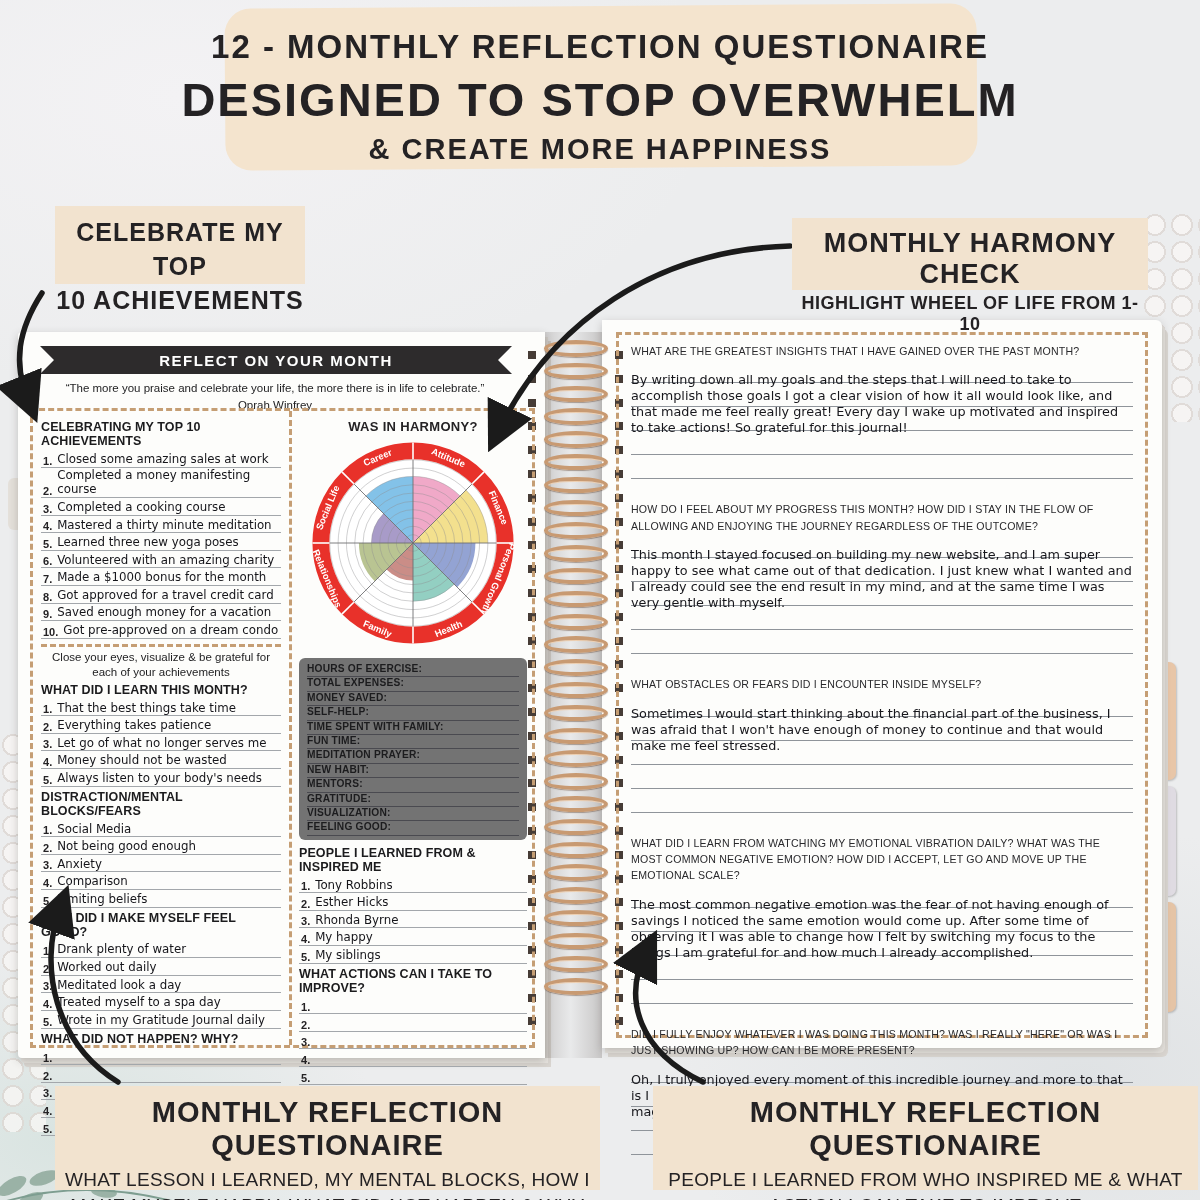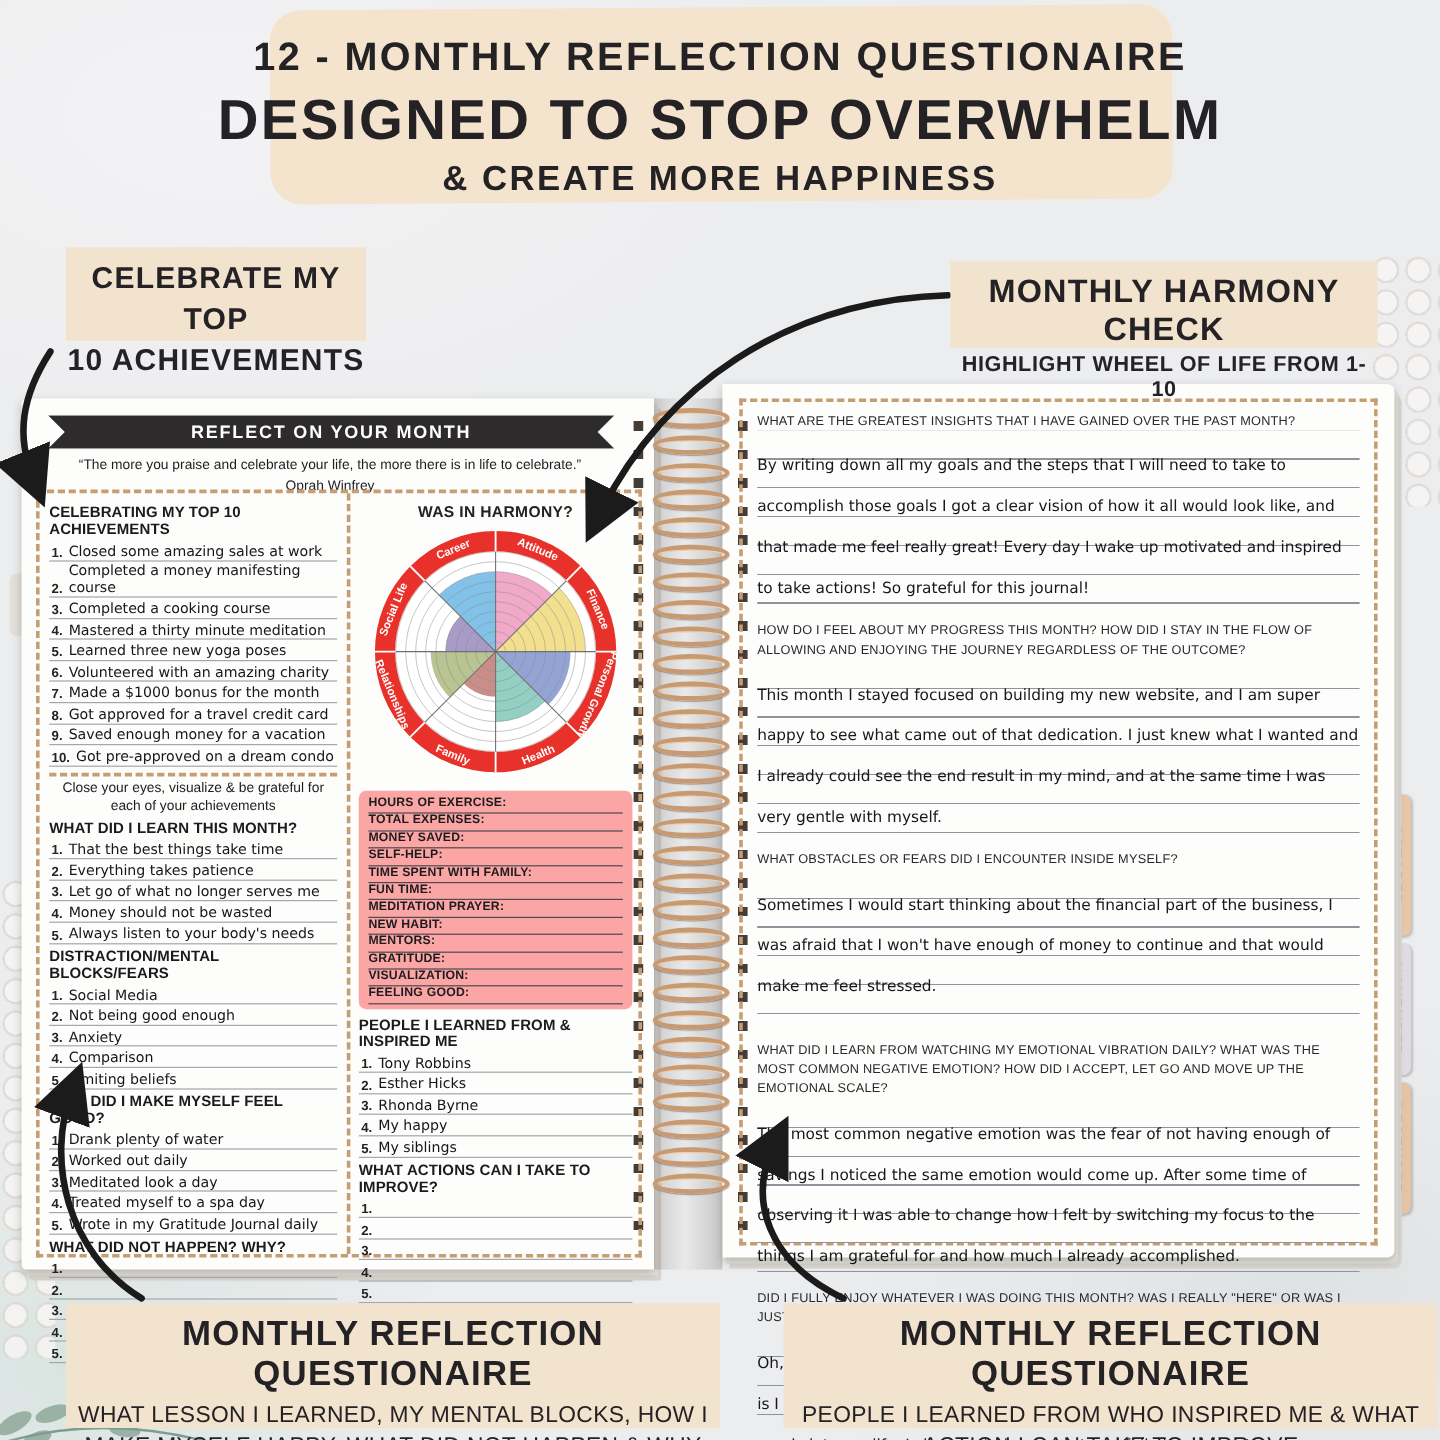--- a/index.html
+++ b/index.html
@@ -65,26 +65,26 @@
   .vdash{position:absolute;left:256px;top:0;width:0;height:100%;border-left:3px dashed #c59e74;}
   .colL{position:absolute;left:8px;top:6px;width:240px;}
   .colR{position:absolute;left:266px;top:6px;width:228px;}
   .p-head{font-size:12.5px;font-weight:700;letter-spacing:.1px;color:#1b1b1d;margin:3px 0 2px 0;}
   ol.num{list-style:none;counter-reset:n;margin:0;padding:0;}
   ol.num li{counter-increment:n;display:flex;align-items:flex-end;gap:5px;border-bottom:1px solid #a3a7ab;min-height:16.6px;}
   ol.num li::before{content:counter(n) ".";font-size:11px;font-weight:700;flex:0 0 auto;padding-left:2px;}
   .hand{font-family:"DejaVu Sans", sans-serif;font-size:11.8px;color:#15151a;line-height:1.25;}
   .note{border-top:3px dashed #c59e74;margin-top:5px;padding-top:3px;text-align:center;font-size:11.5px;line-height:1.3;color:#1d1d1f;}
   .harmony-head{text-align:center;font-size:13px;font-weight:700;letter-spacing:.3px;margin:2px 0;}
-  .tracker{background:#fca5a5;border-radius:6px;padding:5px 8px 4px 8px;margin-top:4px;}
+  .tracker{background:#737373;border-radius:6px;padding:5px 8px 4px 8px;margin-top:4px;}
   .tr-row{font-size:10.2px;font-weight:700;letter-spacing:.2px;color:#1c1c1e;border-bottom:1.2px solid #4a4a50;height:13.4px;}
   
   .box-right{left:616px;top:332px;width:532px;height:706px;padding:8px 12px;}
   .q{font-size:10.6px;letter-spacing:.2px;line-height:1.55;color:#29292c;font-weight:500;}
-  .a{font-family:"DejaVu Sans", sans-serif;font-size:12.8px;color:#17171c;line-height:34px;
+  .a{font-family:"DejaVu Sans", sans-serif;font-size:12.8px;color:#17171c;line-height:16px;
      background:repeating-linear-gradient(to bottom, rgba(0,0,0,0) 0 23px, #8f949a 23px 24px);}
   .qa{margin-bottom:9px;}
   
   .arrows{position:absolute;left:0;top:0;z-index:5;pointer-events:none;}
 </style>
 </head>
 <body>
 
 <div class="brush"></div>
 <div class="hexpat hex-right"></div>

